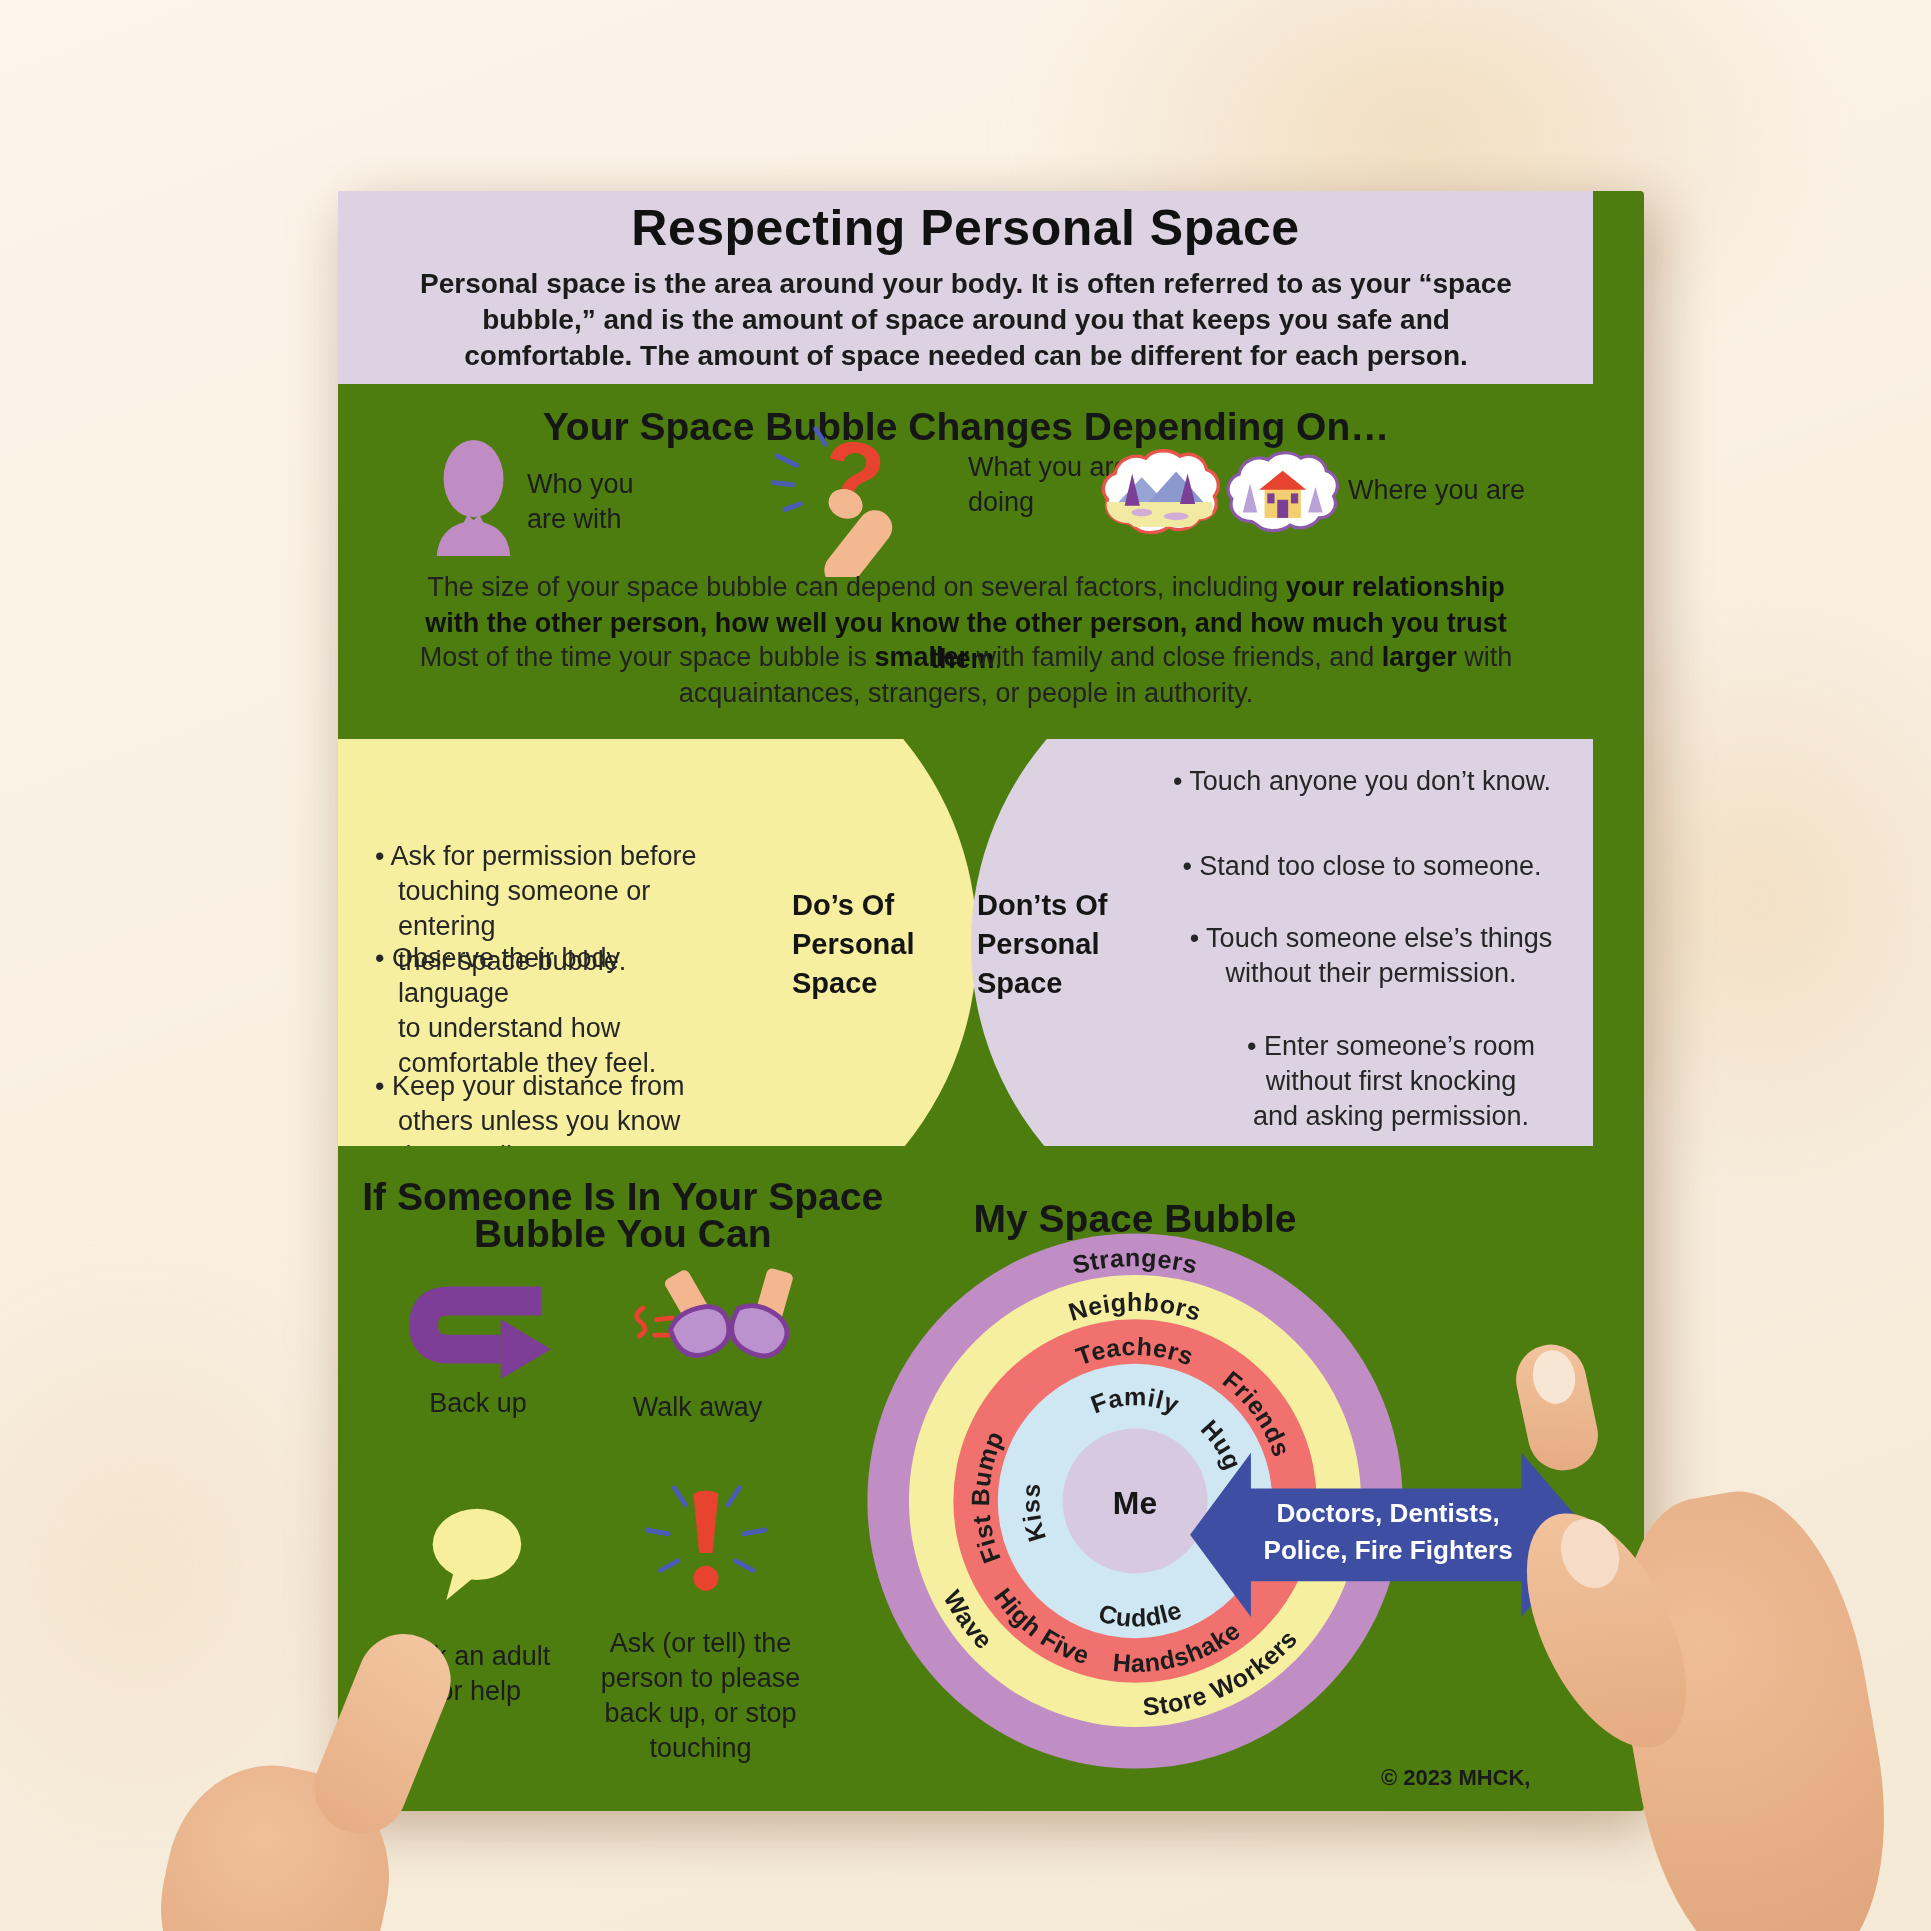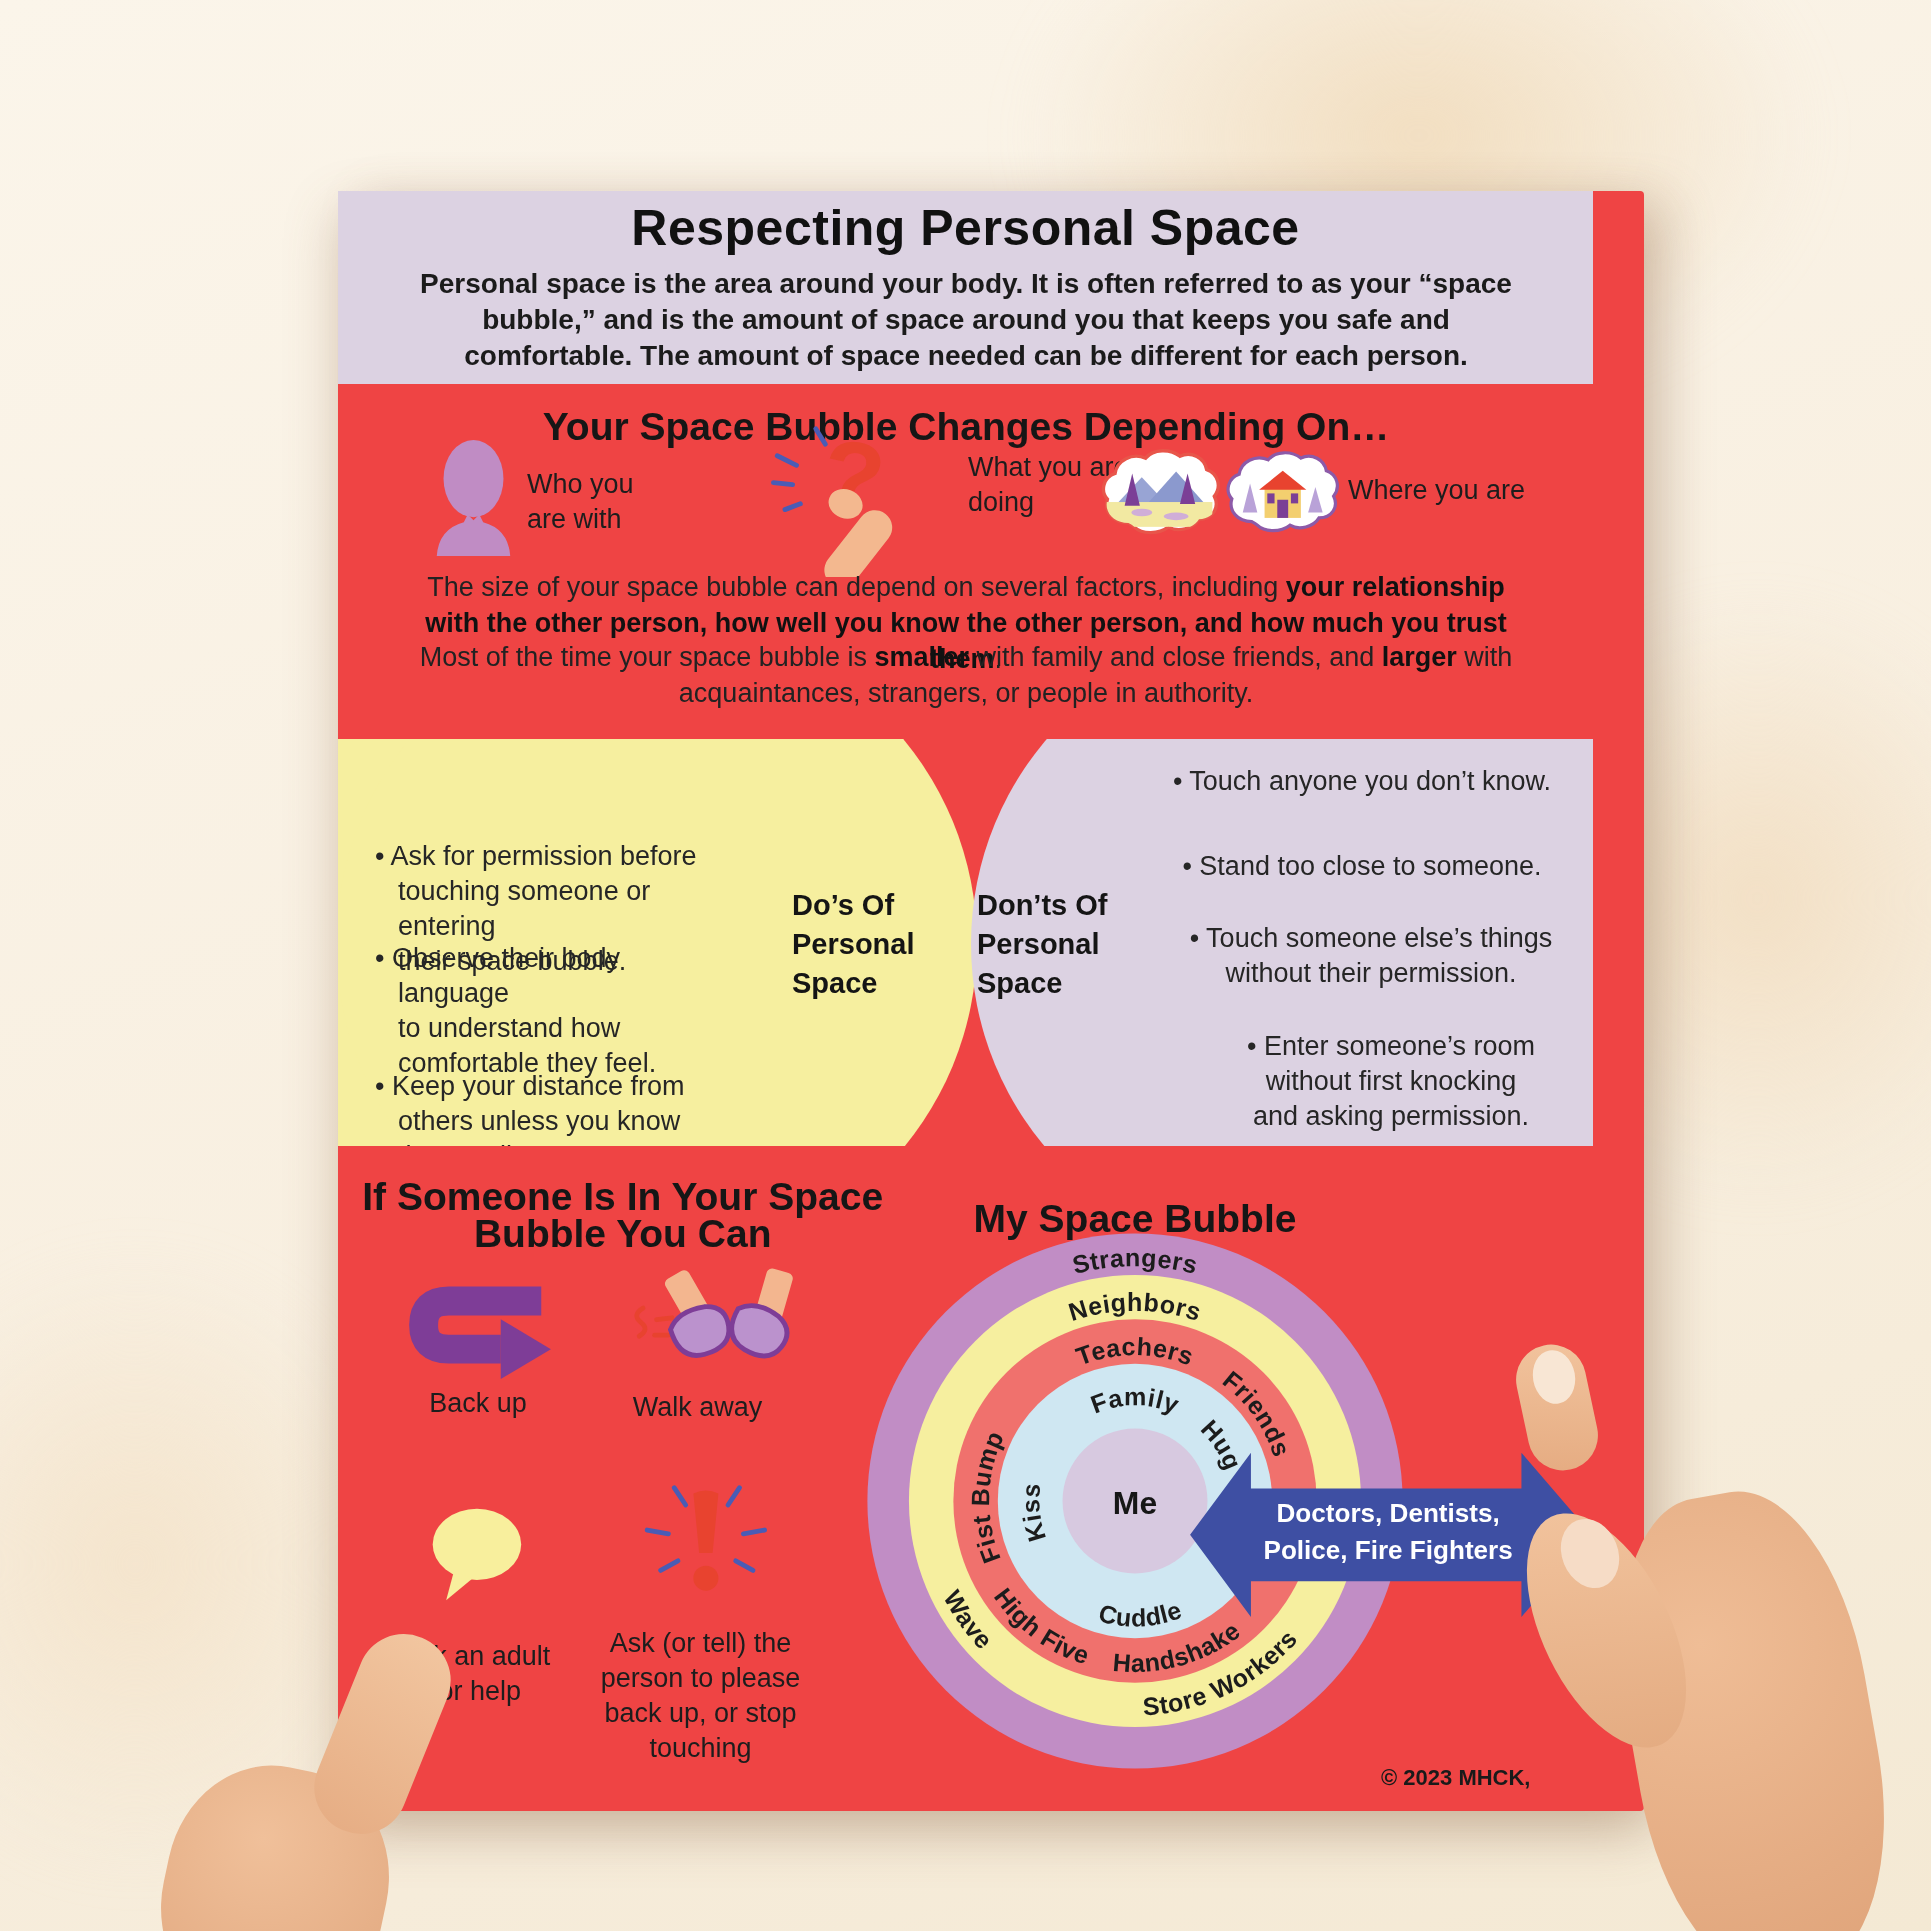--- a/index.html
+++ b/index.html
@@ -8,21 +8,21 @@
     background:linear-gradient(160deg,#fbf5ea 0%,#f8efe0 55%,#f4e9d4 100%);
     font-family:"Liberation Sans",sans-serif;color:#202020;
   }
   .abs{position:absolute;}
   .blob{position:absolute;border-radius:50%;filter:blur(27px);}
   .blob1{left:1023px;top:-135px;width:792px;height:541px;background:radial-gradient(closest-side,#f1ddbf,rgba(241,221,191,0));}
   .blob2{left:1487px;top:599px;width:541px;height:599px;background:radial-gradient(closest-side,#f2dfc4,rgba(242,223,196,0));}
   .blob3{left:-135px;top:1255px;width:541px;height:618px;background:radial-gradient(closest-side,#f4e4cc,rgba(244,228,204,0));}
 
   .poster{
-    position:absolute;left:338px;top:191px;width:1306px;height:1620px;background:#ef4444;
+    position:absolute;left:338px;top:191px;width:1306px;height:1620px;background:#4d7c0f;
     border-radius:3.9px;z-index:10;
     box-shadow:0 21px 53px rgba(140,100,70,.30), 27px 7.7px 48px rgba(150,110,80,.20);
   }
   .preline{white-space:pre-line;}
   .center{text-align:center;}
 
   .header{left:0;top:0;width:1255px;height:193px;background:#dcd2e2;}
   .title{left:0;top:7.7px;width:1255px;text-align:center;font-size:50px;font-weight:800;letter-spacing:0.5px;color:#111;}
   .intro{left:39px;top:75px;width:1178px;text-align:center;font-size:28px;line-height:36px;font-weight:700;color:#1b1b1b;}
 

